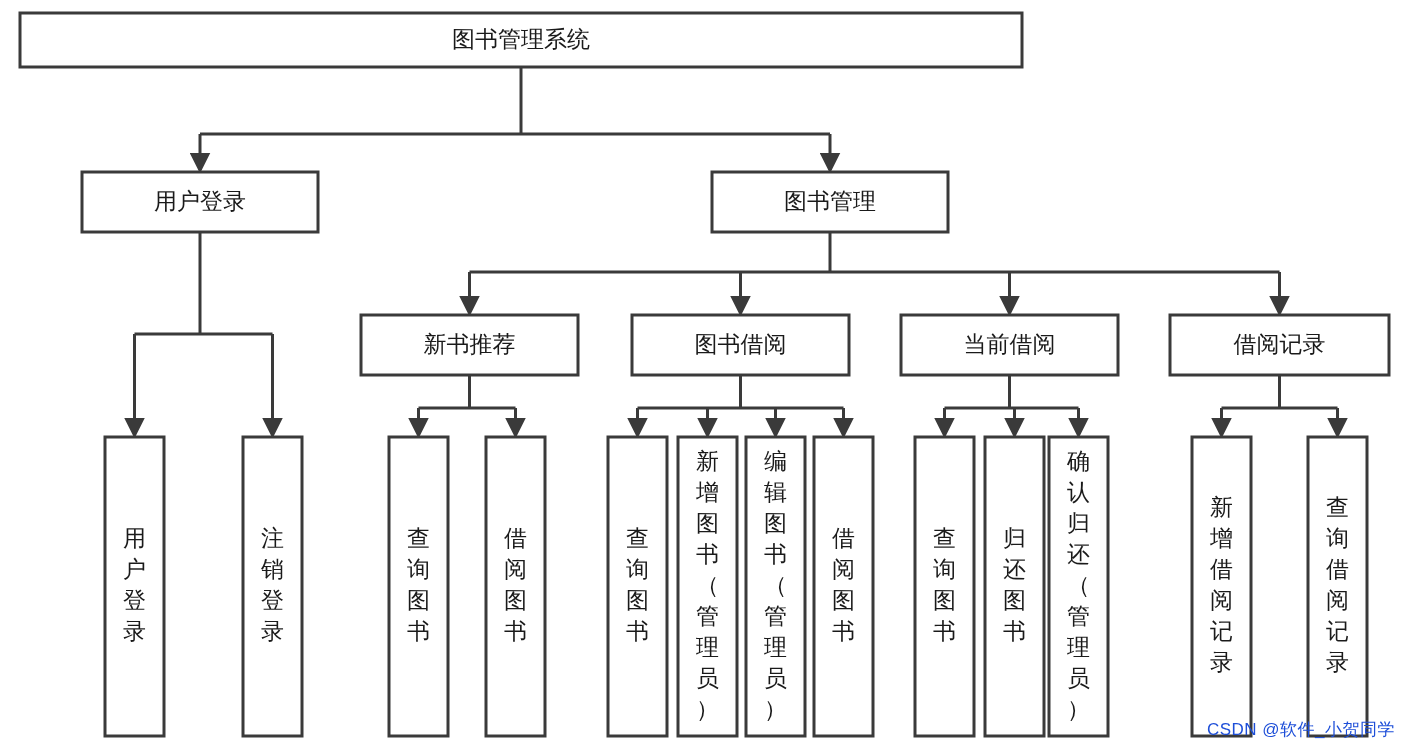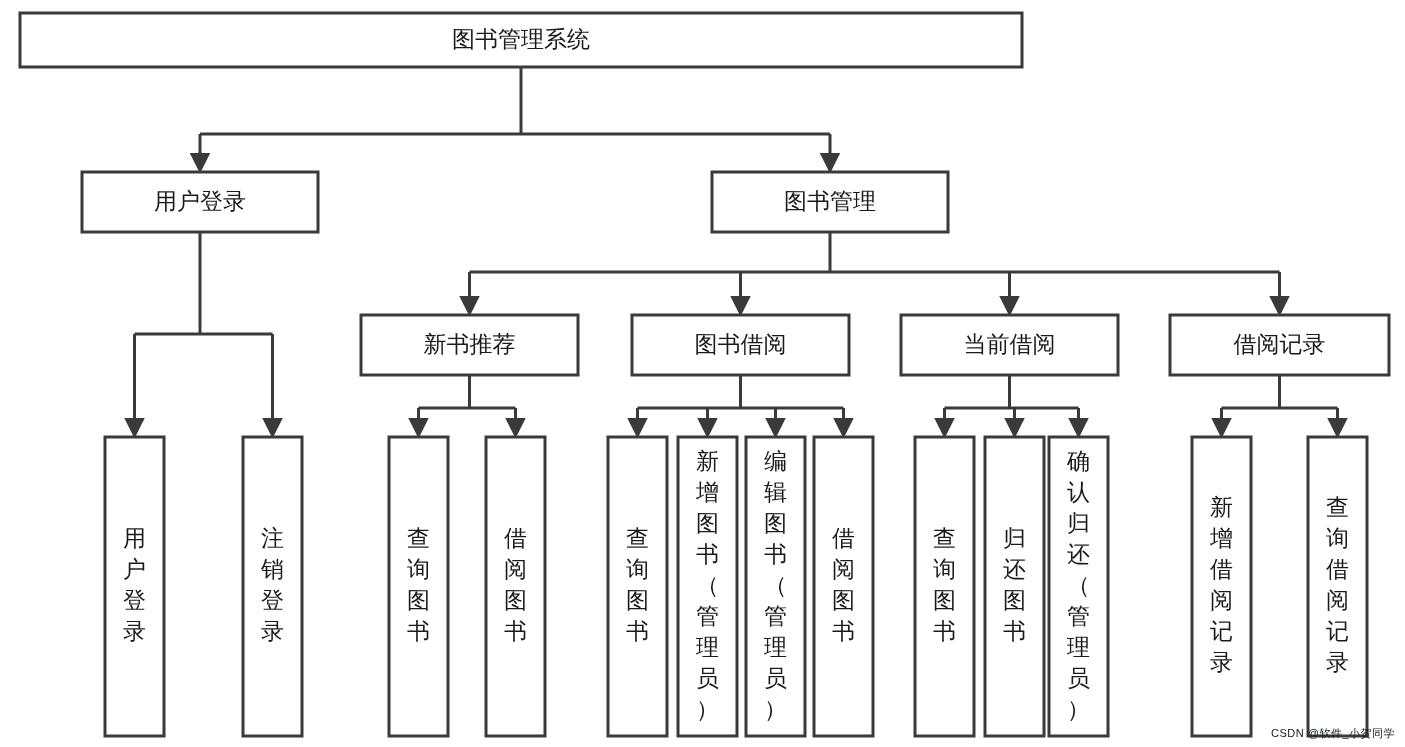--- a/index.html
+++ b/index.html
@@ -4,22 +4,22 @@
 <style>
   html,body{margin:0;padding:0;background:#ffffff;}
   body{width:1405px;height:747px;overflow:hidden;
        font-family:"Liberation Sans","DejaVu Sans",sans-serif;}
   #stage{position:relative;width:1405px;height:747px;background:#fff;}
   svg#diagram{position:absolute;left:0;top:0;width:1405px;height:747px;}
   .node-rect{fill:#ffffff;stroke:#3a3a3a;stroke-width:3;}
   .link{fill:none;stroke:#3a3a3a;stroke-width:3;}
   .node-label{fill:#1a1a1a;font-family:"Liberation Sans","DejaVu Sans",sans-serif;
               font-size:23px;text-anchor:middle;dominant-baseline:middle;}
-  .watermark{position:absolute;right:10px;bottom:6px;color:#0f172a;
-             font-size:11px;font-family:"Liberation Sans","DejaVu Sans",sans-serif;
+  .watermark{position:absolute;right:10px;bottom:6px;color:#1d4ed8;
+             font-size:17px;font-family:"Liberation Sans","DejaVu Sans",sans-serif;
              letter-spacing:.5px;white-space:nowrap;}
 </style>
 </head>
 <body>
 
 <div id="stage">
   <svg id="diagram" viewBox="0 0 1405 747">
     <defs>
       <marker id="arrow" viewBox="0 0 12 12" refX="10" refY="6" markerWidth="7" markerHeight="7" orient="auto-start-reverse">
         <path d="M 0 0 L 12 6 L 0 12 z" fill="#3a3a3a"></path>

